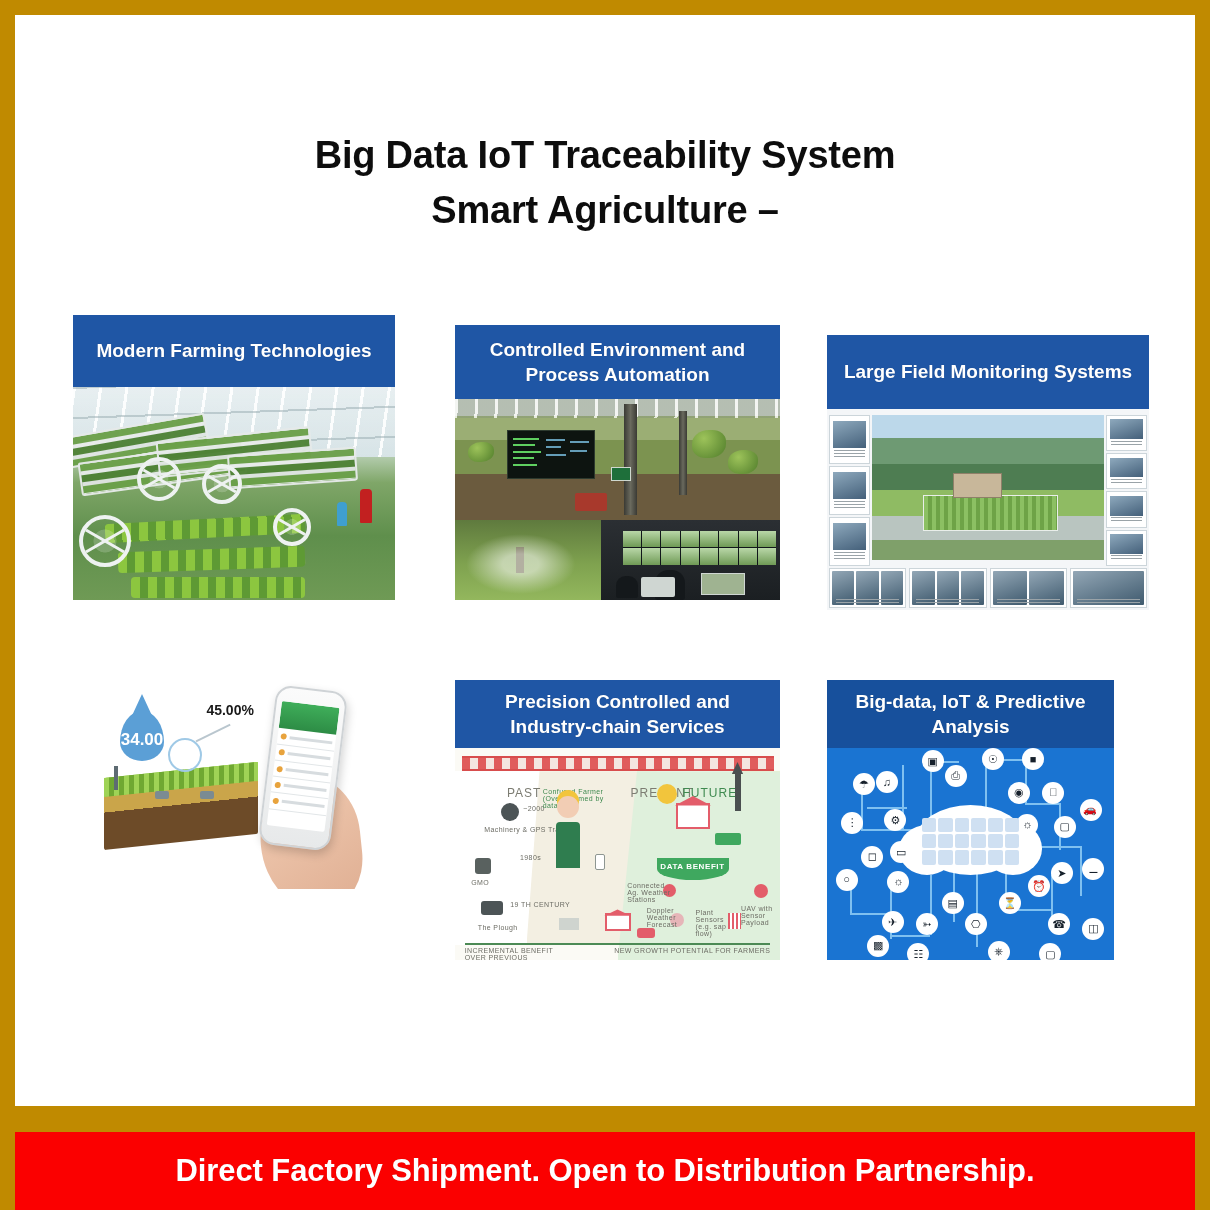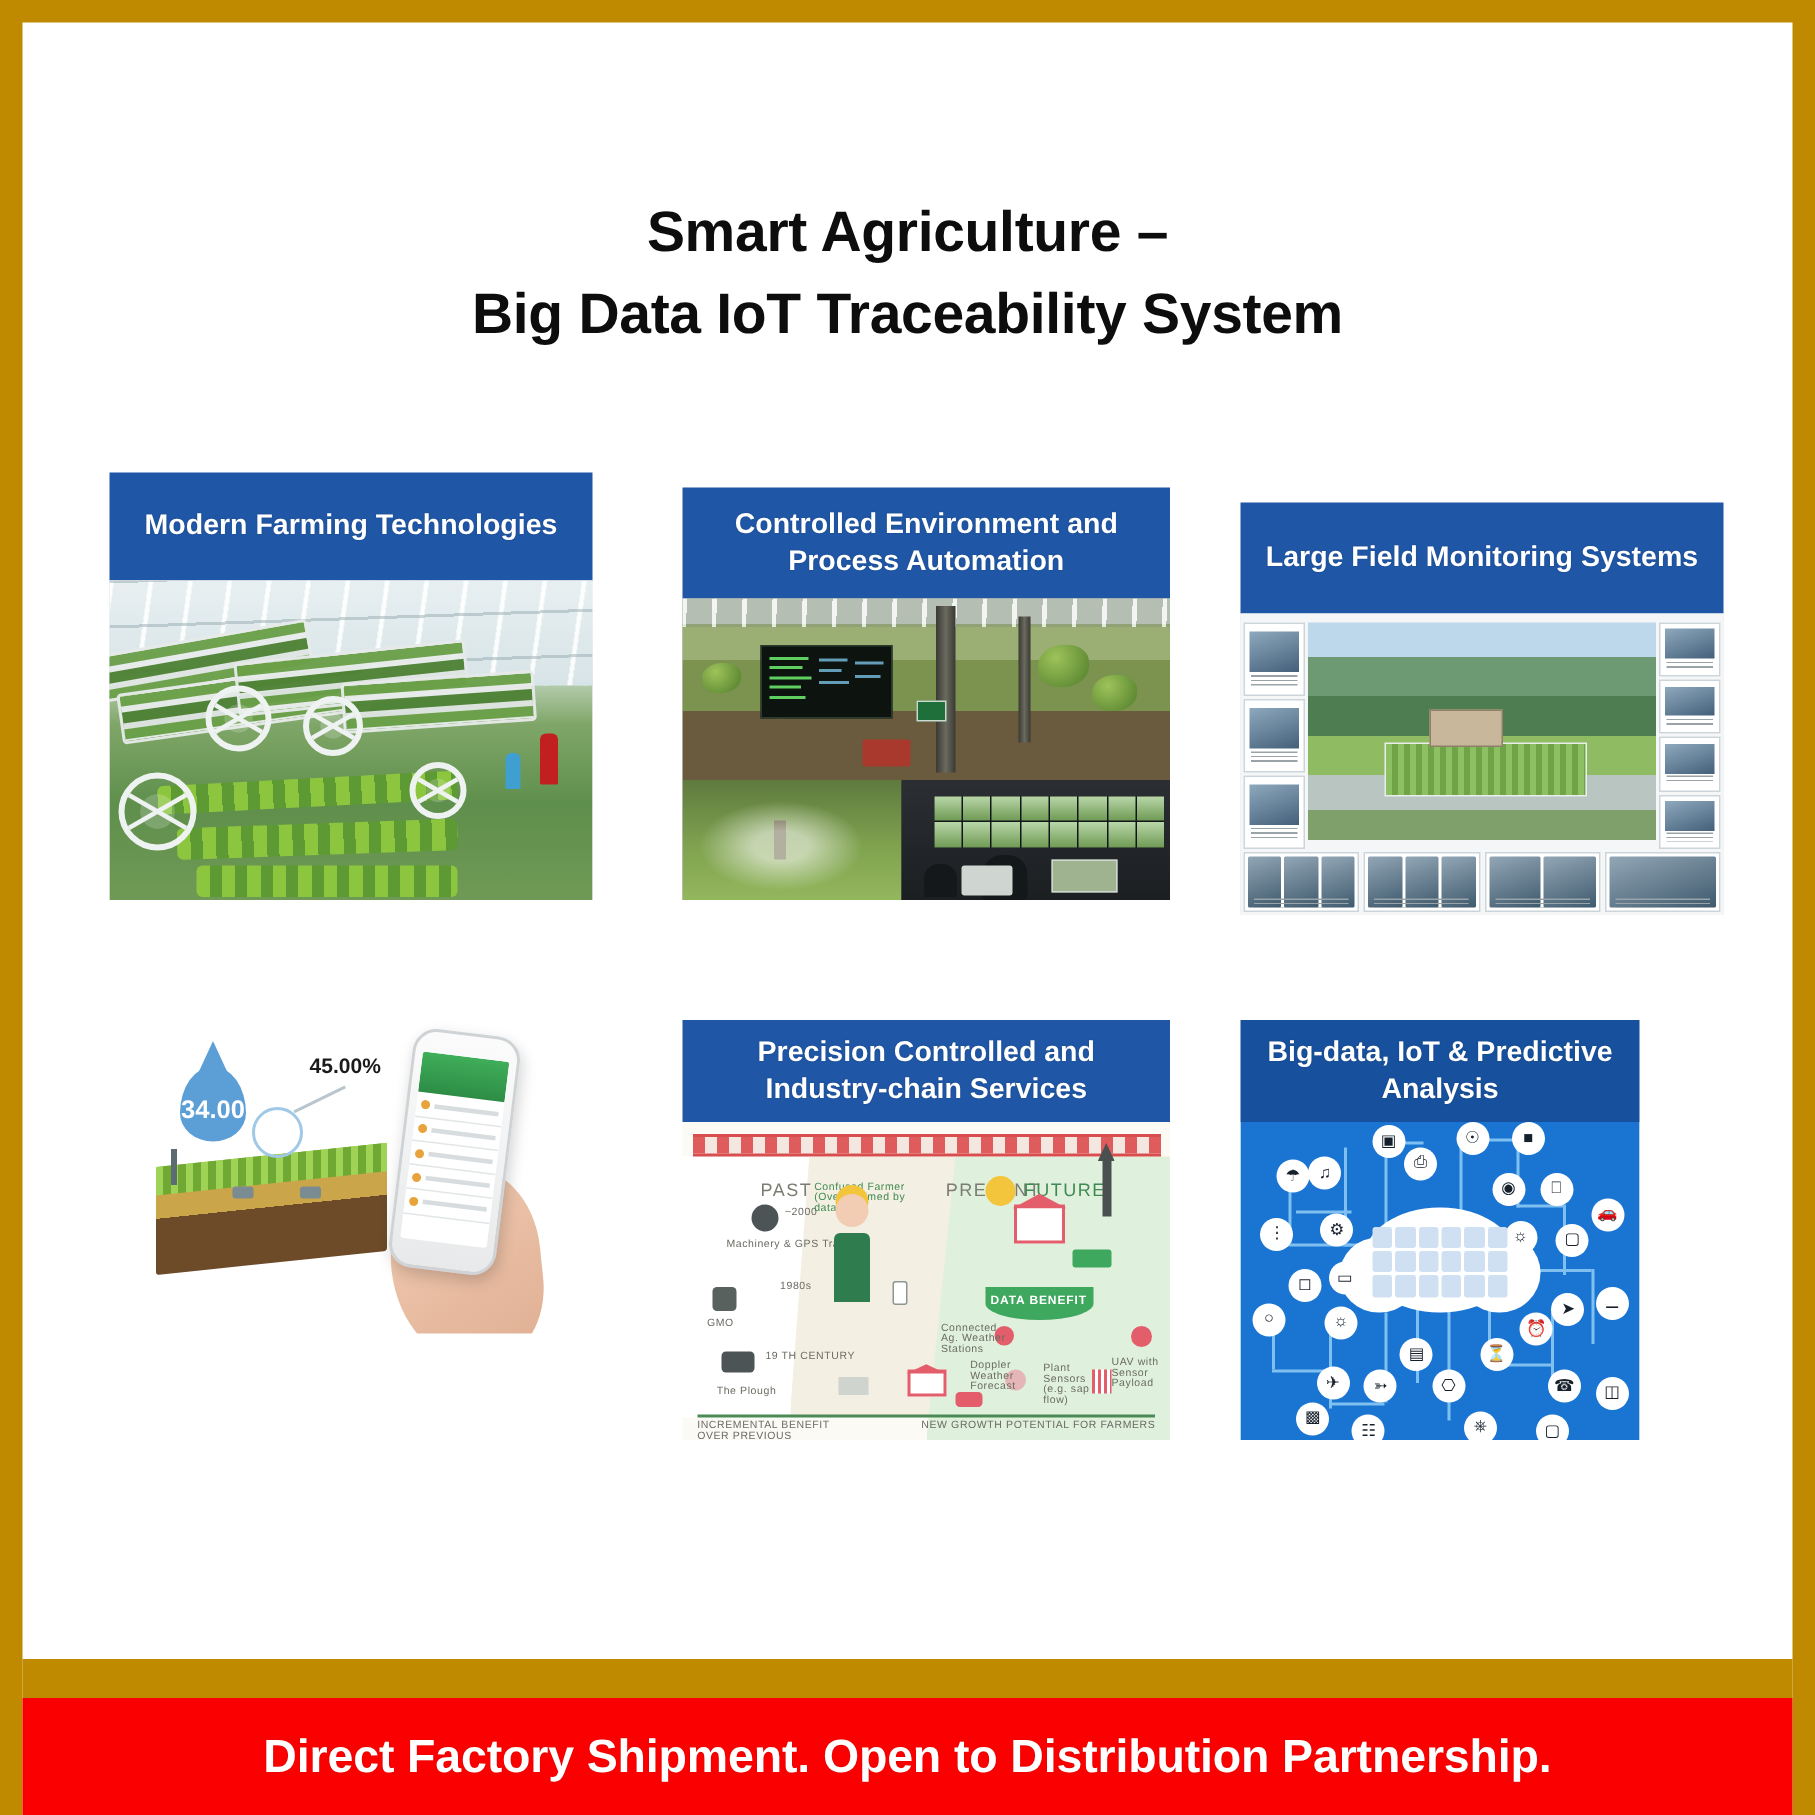--- a/index.html
+++ b/index.html
@@ -360,22 +360,22 @@
     letter-spacing: -0.1px;
     text-shadow: 0 0 1px rgba(0,0,0,.2);
   }
 </style>
 </head>
 <body>
 
 <div id="poster">
 
   <div id="title-block">
+    <div class="tline">Big Data IoT Traceability System</div>
     <div class="tline">Smart Agriculture –</div>
-    <div class="tline">Big Data IoT Traceability System</div>
   </div>
 
   <div class="card" style="left:58px; top:300px; width:322px; height:241px;">
     <div class="card-header" style="height:72px;">Modern Farming Technologies</div>
     <div class="card-img" style="height:213px;">
       <div class="gh">
         <div class="gh-roof"></div>
         <div class="gh-rack" style="left:-4%; top:18%; width:46%; height:15%; transform:rotate(-10deg);"></div>
         <div class="gh-rack" style="left:2%; top:30%; width:52%; height:16%; transform:rotate(-8deg);"></div>
         <div class="gh-rack" style="left:26%; top:22%; width:48%; height:17%; transform:rotate(-6deg);"></div>
@@ -603,21 +603,21 @@
         <div class="c5-house" style="left:46%; top:78%; width:26px; height:18px;"></div>
         <div class="c5-cow" style="left:56%; top:85%; width:18px; height:10px;"></div>
 
         <div class="c5-axis" style="left:3%; right:3%; top:92%;"></div>
         <div class="c5-lab" style="left:3%; top:94%; width:90px; white-space:normal;">INCREMENTAL BENEFIT OVER PREVIOUS GENERATION</div>
         <div class="c5-lab" style="right:3%; top:94%; text-align:right;">NEW GROWTH POTENTIAL FOR FARMERS</div>
       </div>
     </div>
   </div>
 
-  <div class="card" style="left:812px; top:665px; width:266px; height:280px;">
+  <div class="card" style="left:812px; top:665px; width:287px; height:280px;">
     <div class="card-header deep" style="height:68px;">Big-data, IoT &amp; Predictive Analysis</div>
     <div class="card-img" style="height:212px;">
       <div class="c6">
 
         <div class="c6-link" style="left:12%; top:16%; width:2px; height:22%;"></div>
         <div class="c6-link" style="left:12%; top:38%; width:16%; height:2px;"></div>
         <div class="c6-link" style="left:26%; top:8%; width:2px; height:30%;"></div>
         <div class="c6-link" style="left:26%; top:38%; width:10%; height:2px;"></div>
         <div class="c6-link" style="left:36%; top:6%; width:2px; height:32%;"></div>
         <div class="c6-link" style="left:36%; top:6%; width:10%; height:2px;"></div>

